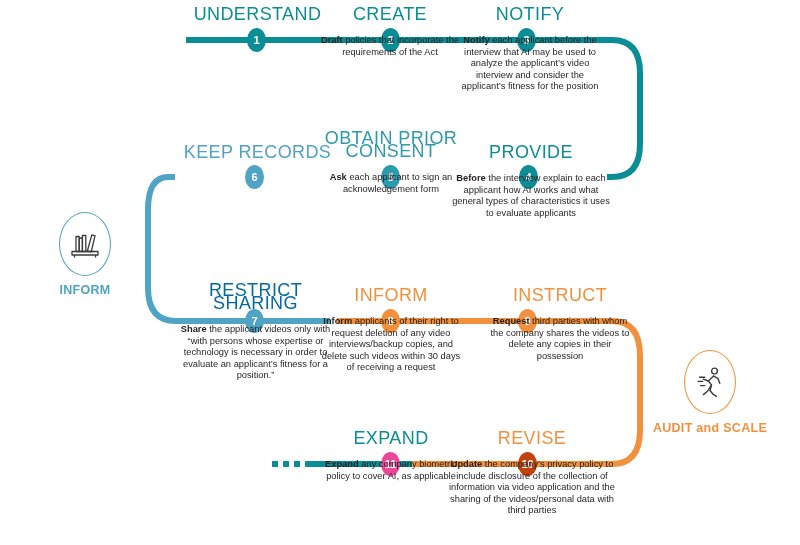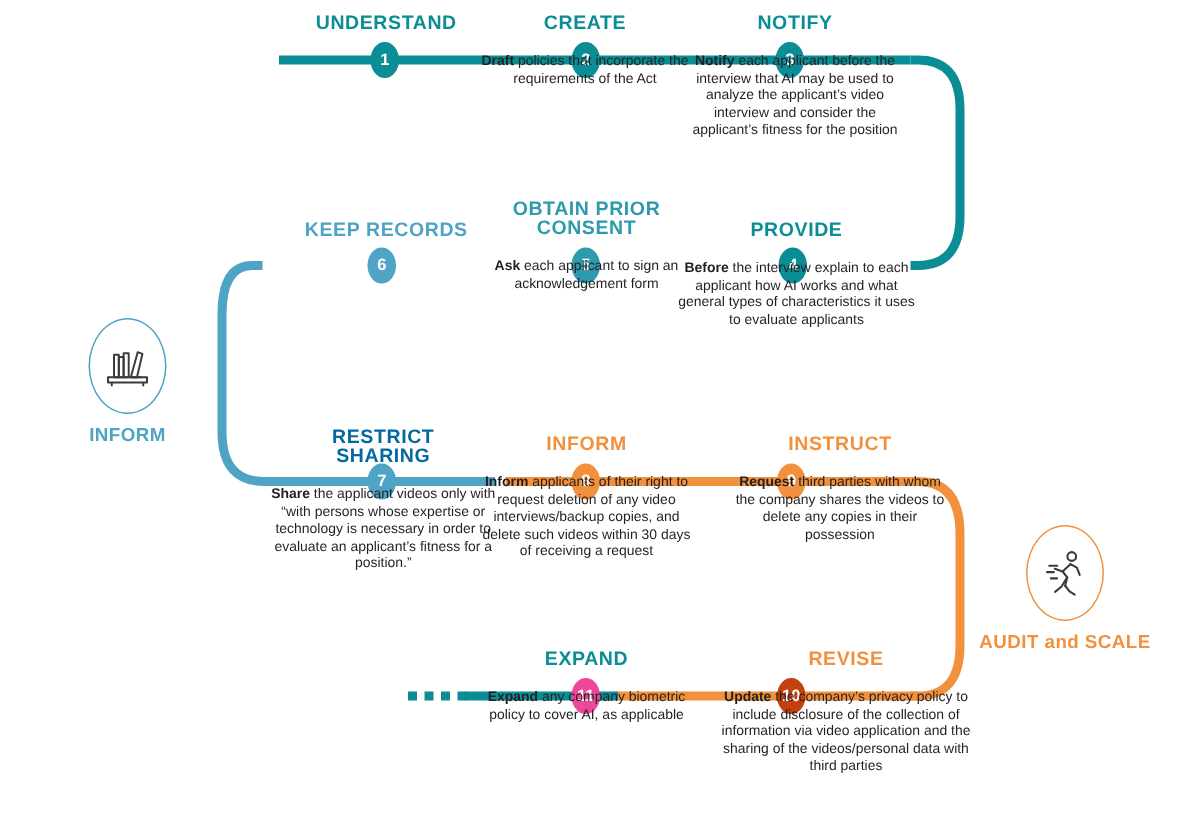--- a/index.html
+++ b/index.html
@@ -10,21 +10,21 @@
     position:relative;
     overflow:hidden;
     -webkit-font-smoothing:antialiased;
   }
   .stage{position:absolute;left:0;top:0;width:800px;height:545px;}
   svg.rails{position:absolute;left:0;top:0;width:800px;height:545px;pointer-events:none;}
 
   
   .step{position:absolute;text-align:center;}
   .step .kicker{
-    font-size:13px;font-weight:bold;letter-spacing:.4px;
+    font-size:18px;font-weight:normal;letter-spacing:.4px;
     line-height:13px;text-transform:uppercase;white-space:pre-line;text-align:center;
   }
   .step .body{
     font-size:9.3px;line-height:11.6px;color:#231f20;
     margin-top:14px;
   }
   .step .body b{font-weight:bold;}
 
   
   .badge{
@@ -162,21 +162,21 @@
     </div>
   </div>
 
   <div class="step" style="left:320px;top:432px;width:142px;">
     <div class="kicker" style="color:#0b8d95;">EXPAND</div>
     <div class="body">
       <b>Expand</b><span>  any company biometric policy to cover AI, as applicable</span>
     </div>
   </div>
 
-  <div class="step" style="left:442px;top:432px;width:180px;margin-left:32px;">
+  <div class="step" style="left:442px;top:432px;width:180px;">
     <div class="kicker" style="color:#f2913d;">REVISE</div>
     <div class="body">
       <b>Update</b><span> the company’s privacy policy to include disclosure of the collection of information via video application and the sharing of the videos/personal data with third parties</span>
     </div>
   </div>
 
 
   <div class="iconwrap" style="left:30px;top:212px;width:110px;color:#4fa3c4;">
     <div class="ring">
       <svg width="32" height="34" viewBox="0 0 32 34">

